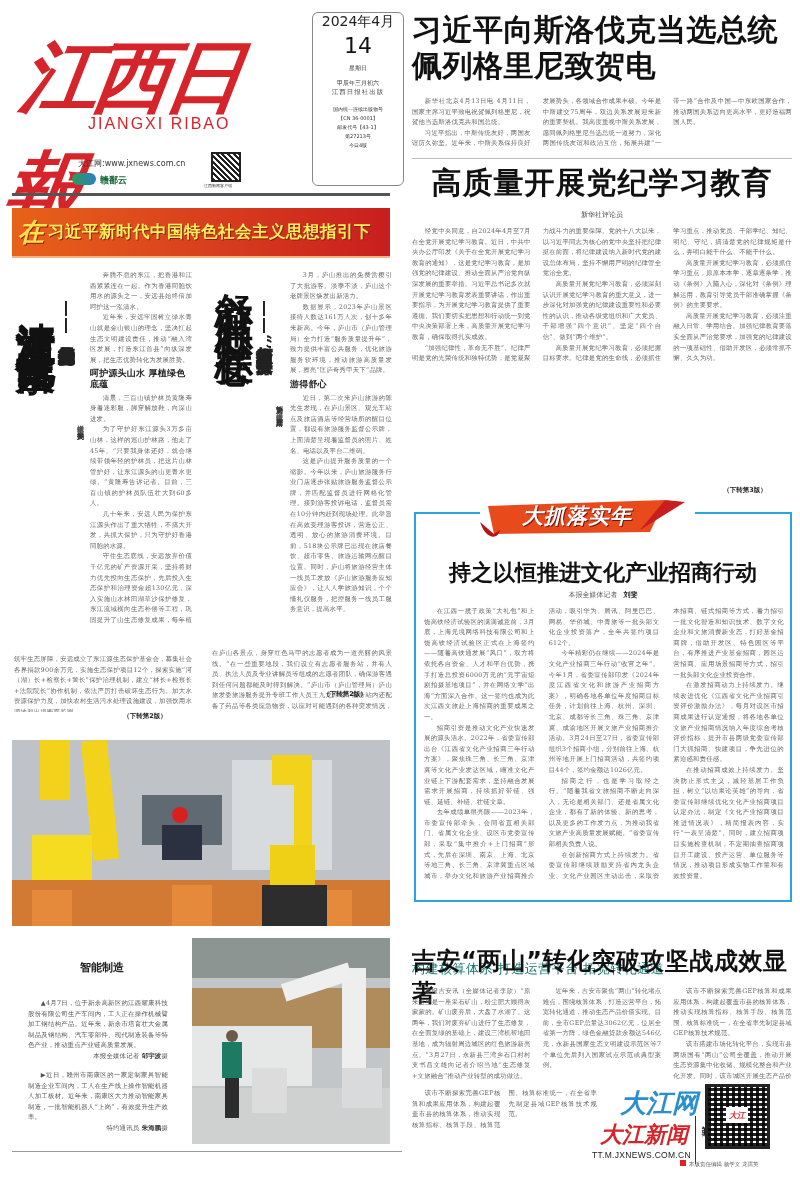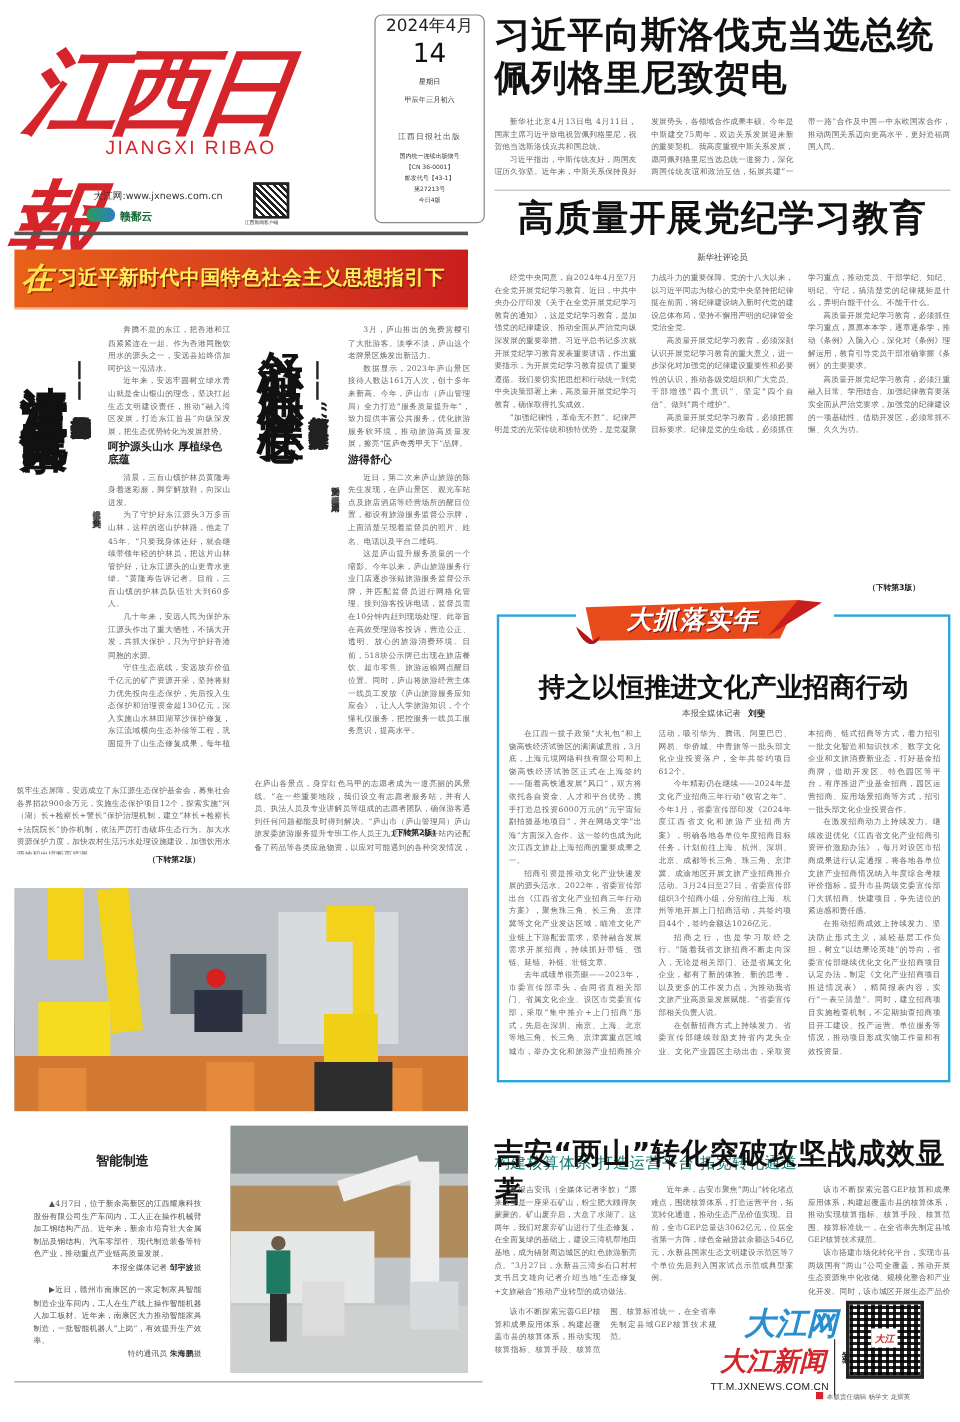--- a/index.html
+++ b/index.html
@@ -14,21 +14,21 @@
 #logo-en{left:88px;top:115px;font-family:Liberation Sans, sans-serif;font-size:16px;color:#d6242b;letter-spacing:2px}
 #site{left:78px;top:158px;font-size:8px;color:#333}
 #ganpo{left:100px;top:174px;font-size:9px;color:#1a6a3a;font-weight:bold}
 #ganpo-icon{left:72px;top:173px;width:24px;height:12px;border-radius:6px;background:linear-gradient(90deg,#2c9a58,#2d7fc1)}
 #qr1{left:211px;top:152px;width:30px;height:30px;background:repeating-linear-gradient(45deg,#222 0 2px,#fff 2px 4px),#222;border:2px solid #222}
 #qr1-cap{left:204px;top:183px;font-size:4px;color:#333}
 #datebox{left:312px;top:12px;width:92px;height:174px;border:1.5px solid #888;border-radius:6px;text-align:center}
 #datebox .ym{font-size:14px;color:#222}
 #datebox .day{font-size:22px;margin-top:2px;color:#111}
 #datebox .s{font-size:6px;color:#333;margin-top:6px}
-#datebox .pub{font-size:6.5px;color:#555;margin-top:22px;letter-spacing:1px}
+#datebox .pub{font-size:6.5px;color:#555;margin-top:0;letter-spacing:1px}
 #datebox .sm{font-size:5px;color:#333;margin-top:4px;line-height:9px}
 #mast-rule{left:12px;top:193px;width:378px;height:3px;background:#555}
 
 .hl{font-family:"DejaVu Sans","Liberation Sans",sans-serif;font-weight:bold;color:#111}
 #hl1{left:412px;top:12px;width:380px;font-size:30px;line-height:36px;letter-spacing:0.5px}
 #sep1{left:412px;top:158px;width:380px;height:1px;background:#bbb}
 #hl2{left:412px;top:163px;width:380px;font-size:30px;line-height:40px;text-align:center;letter-spacing:1px}
 #byline2{left:412px;top:210px;width:380px;font-size:7px;text-align:center;color:#444}
 
 #banner{left:12px;top:208px;width:378px;height:48px;background:linear-gradient(90deg,#e8621a 0%,#d9401e 50%,#c81e1e 100%);display:flex;align-items:center;padding-left:6px;box-shadow:0 2px 0 #f3b28a}

